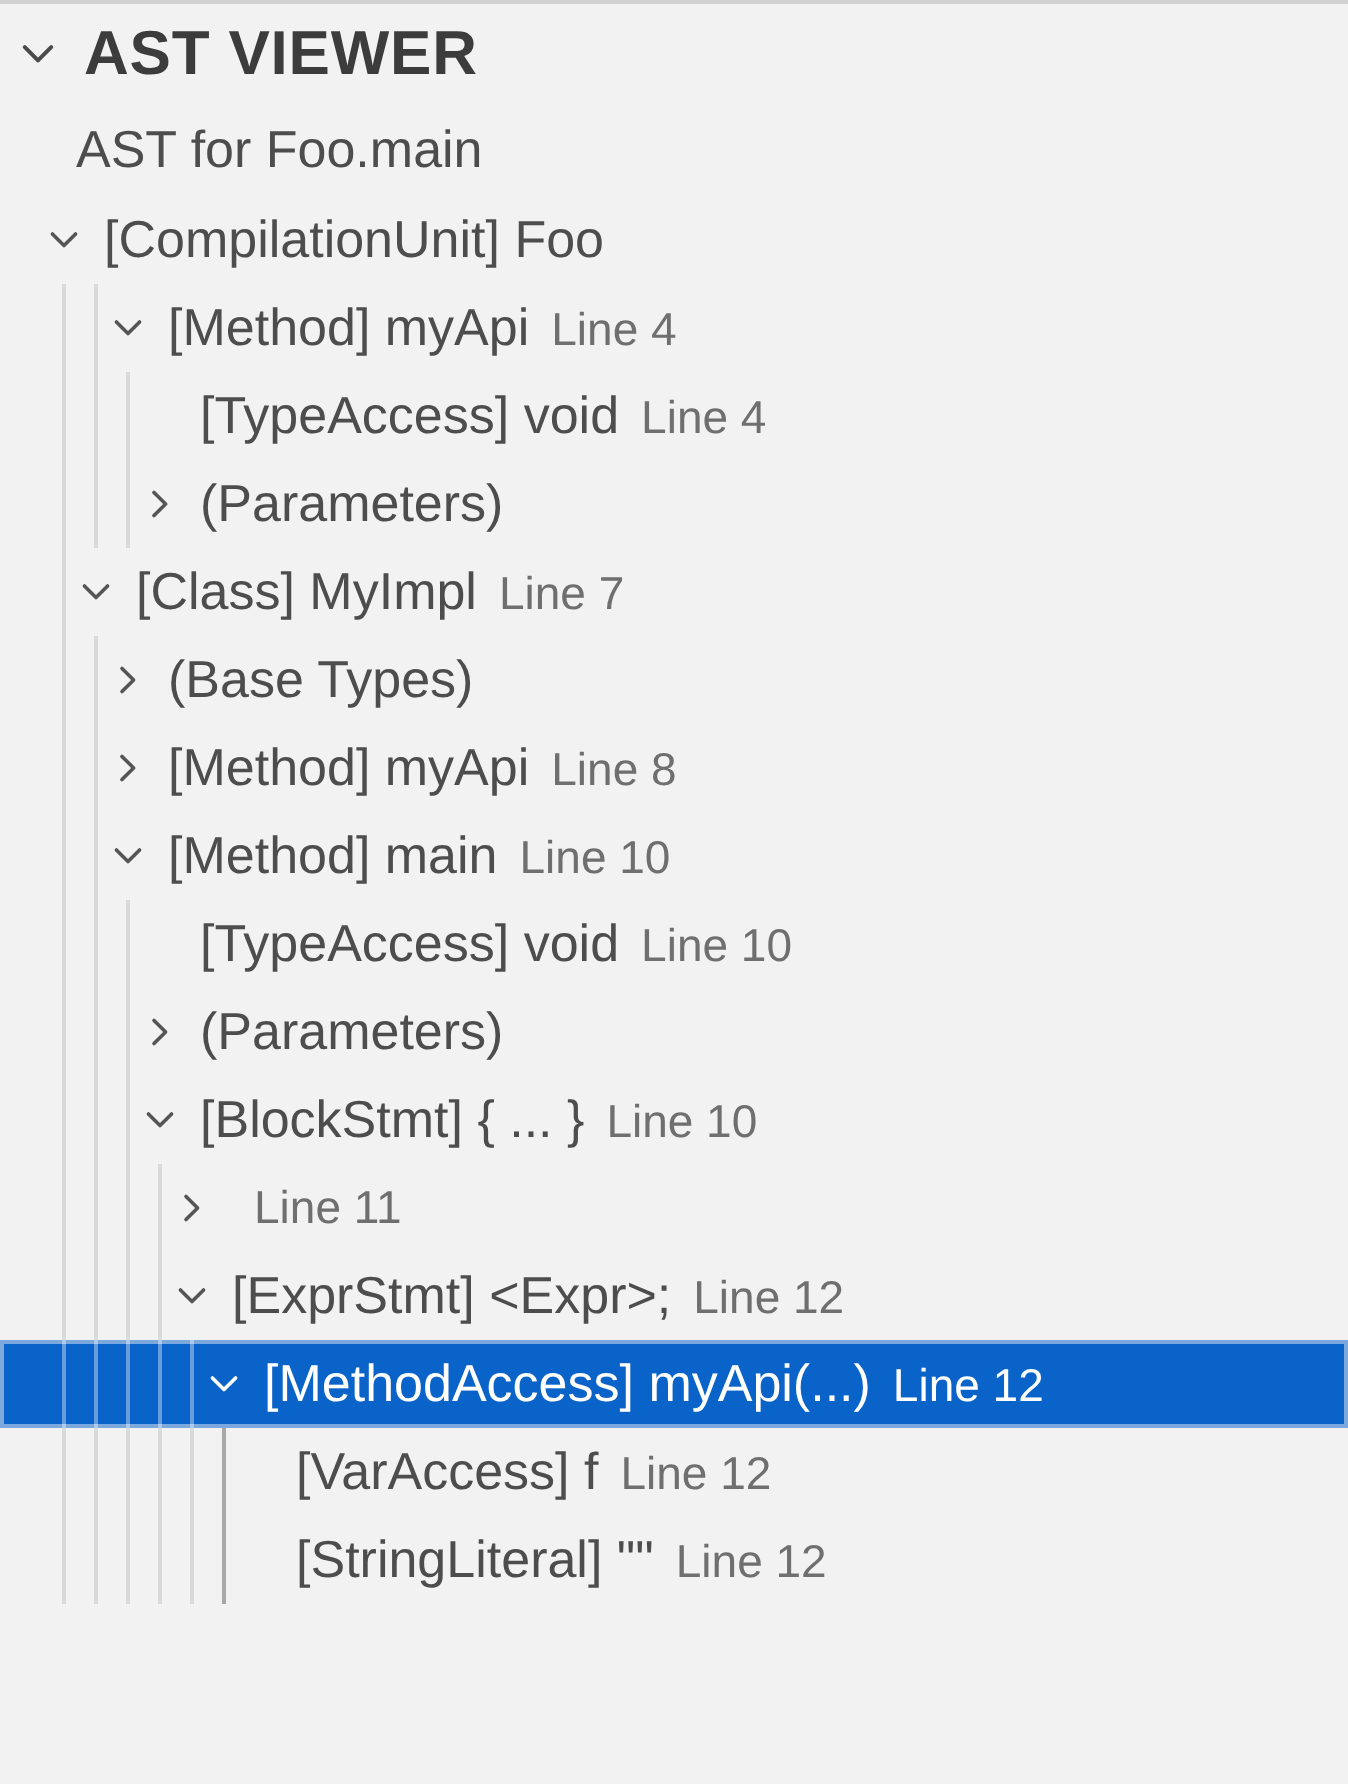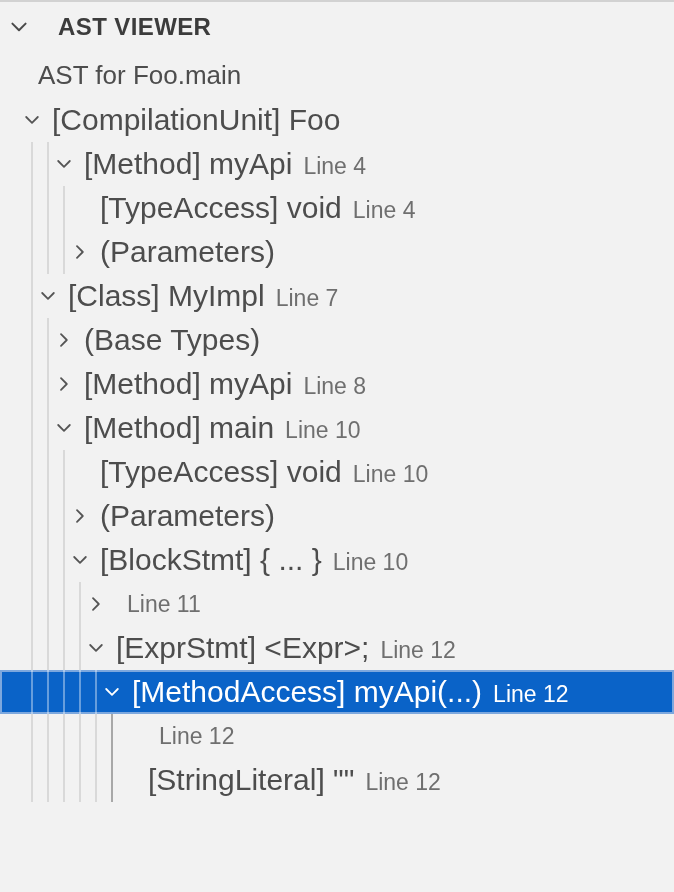--- a/index.html
+++ b/index.html
@@ -14,35 +14,35 @@
   }
   html,body{margin:0;padding:0;}
   body{
     width:674px;height:892px;overflow:hidden;
     background:var(--panel-bg);
     font-family:"Liberation Sans","DejaVu Sans",sans-serif;
   }
   .panel{width:674px;height:892px;border-top:2px solid #d2d2d2;box-sizing:border-box;position:relative;}
   .header{position:relative;height:50px;}
   .h-chevron{position:absolute;left:9px;top:50%;transform:translateY(-50%);color:#4a4a4a;display:flex;}
-  .h-title{position:absolute;left:58px;top:50%;transform:translateY(-50%);
-    font-size:24px;font-weight:700;letter-spacing:.4px;color:var(--header-text);white-space:nowrap;}
+  .h-title{position:absolute;left:42px;top:50%;transform:translateY(-50%);
+    font-size:31px;font-weight:700;letter-spacing:.4px;color:var(--header-text);white-space:nowrap;}
   .subtitle{position:relative;height:46px;}
   .subtitle .msg{position:absolute;left:38px;top:50%;transform:translateY(-50%);
     font-size:26px;color:var(--label);white-space:nowrap;}
   .tree{position:relative;}
   .row{position:relative;height:44px;}
   .row.selected{background:var(--sel-bg);outline:2px solid var(--sel-outline);outline-offset:-2px;}
   .guide{position:absolute;top:0;bottom:0;width:2px;background:var(--guide);}
   .guide.active{background:var(--guide-active);}
   .row.selected .guide{background:rgba(255,255,255,.38);}
   .twisty{position:absolute;top:50%;transform:translateY(-50%);width:18px;height:18px;color:#555;display:flex;}
   .row.selected .twisty{color:#fff;}
   .content{position:absolute;top:50%;transform:translateY(-50%);display:flex;align-items:baseline;white-space:nowrap;}
-  .lbl{font-size:30px;color:var(--label);}
+  .lbl{font-size:26px;color:var(--label);}
   .line-ref{font-size:23px;color:var(--line-ref);margin-left:11px;}
   .row.selected .lbl,.row.selected .line-ref{color:#ffffff;}
 </style>
 </head>
 <body>
 
 <div class="panel">
 
   <div class="header">
     <span class="h-chevron">
@@ -235,20 +235,21 @@
         </span>
       </div>
       <div class="row">
         <span class="guide" style="left: 31px;"></span>
         <span class="guide" style="left: 47px;"></span>
         <span class="guide" style="left: 63px;"></span>
         <span class="guide" style="left: 79px;"></span>
         <span class="guide" style="left: 95px;"></span>
         <span class="guide active" style="left: 111px;"></span>
         <span class="content" style="left: 148px;">
+          <span class="lbl">[VarAccess] f</span>
           <span class="line-ref">Line 12</span>
         </span>
       </div>
       <div class="row">
         <span class="guide" style="left: 31px;"></span>
         <span class="guide" style="left: 47px;"></span>
         <span class="guide" style="left: 63px;"></span>
         <span class="guide" style="left: 79px;"></span>
         <span class="guide" style="left: 95px;"></span>
         <span class="guide active" style="left: 111px;"></span>

